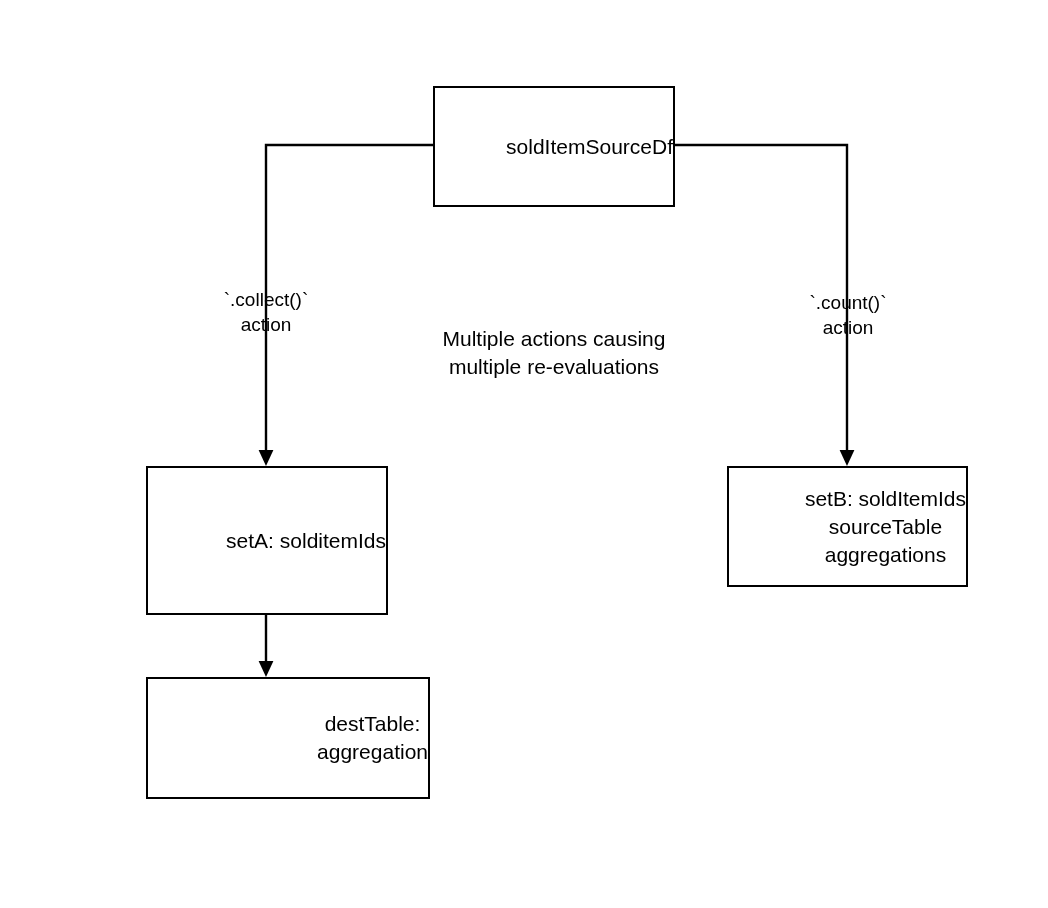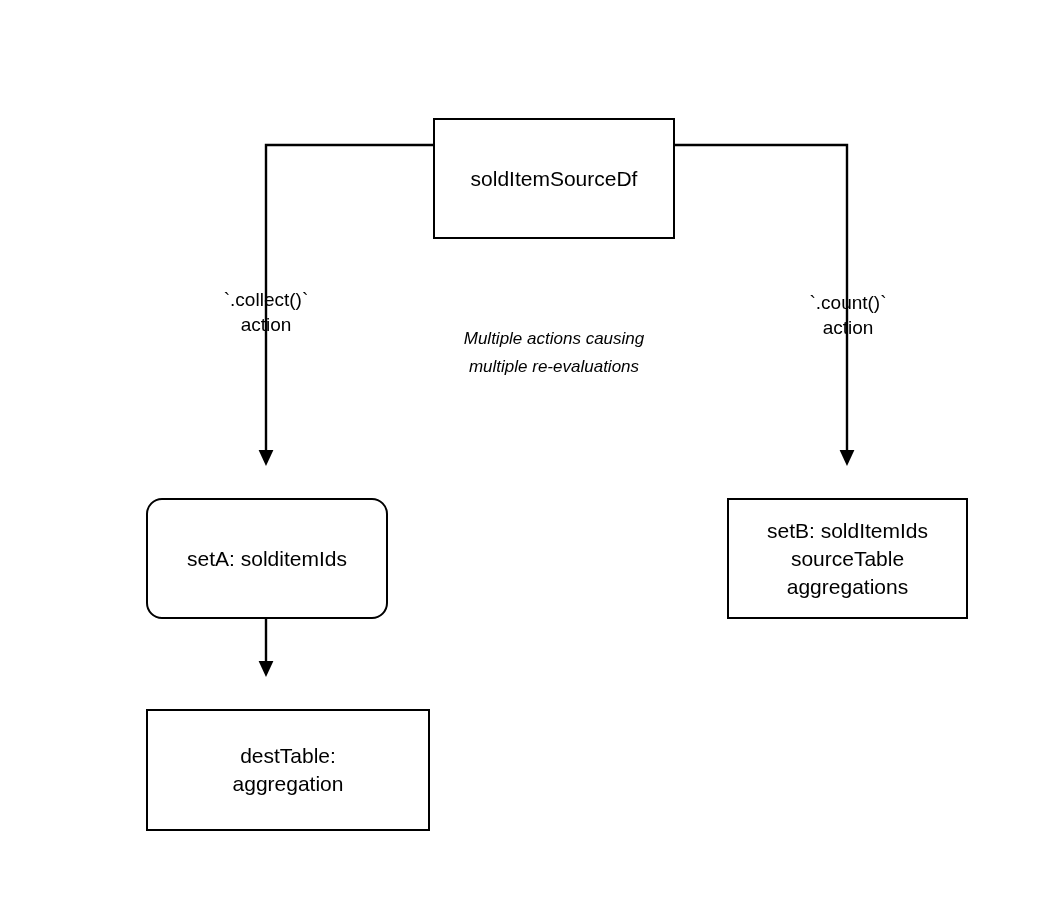--- a/index.html
+++ b/index.html
@@ -22,41 +22,39 @@
     width: 1048px;
     height: 908px;
   }
   .node {
     position: absolute;
     box-sizing: border-box;
     border: 2px solid #000000;
     background: #ffffff;
     display: flex;
     align-items: center;
-    justify-content: center;
+    justify-content: flex-end;
     text-align: center;
     font-size: 21px;
     line-height: 28px;
     color: #000000;
     white-space: pre-line;
     z-index: 2;
-    margin-top: 32px;
   }
   #node-source {
     left: 433px;
     top: 86px;
     width: 242px;
     height: 121px;
   }
   #node-seta {
     left: 146px;
     top: 466px;
     width: 242px;
-    height: 121px;
-    border-radius: 16px;
+    height: 149px;
   }
   #node-setb {
     left: 727px;
     top: 466px;
     width: 241px;
     height: 121px;
   }
   #node-dest {
     left: 146px;
     top: 677px;
@@ -83,26 +81,25 @@
     top: 262px;
     width: 160px;
     margin-top: 28px;
   }
   #caption {
     position: absolute;
     left: 404px;
     top: 325px;
     width: 300px;
     text-align: center;
-    font-size: 17px;
+    font-size: 21px;
     line-height: 28px;
     color: #000000;
     white-space: pre-line;
     z-index: 3;
-    font-style: italic;
   }
 </style>
 </head>
 <body>
 
 <svg id="canvas" viewBox="0 0 1048 908" xmlns="http://www.w3.org/2000/svg">
   <g>
     <path d="M 433 145 L 266 145 L 266 452" fill="none" stroke="#000000" stroke-width="2.4"></path>
     <polygon points="266,466 258.6,450 273.4,450" fill="#000000" stroke="none"></polygon>
   </g>

